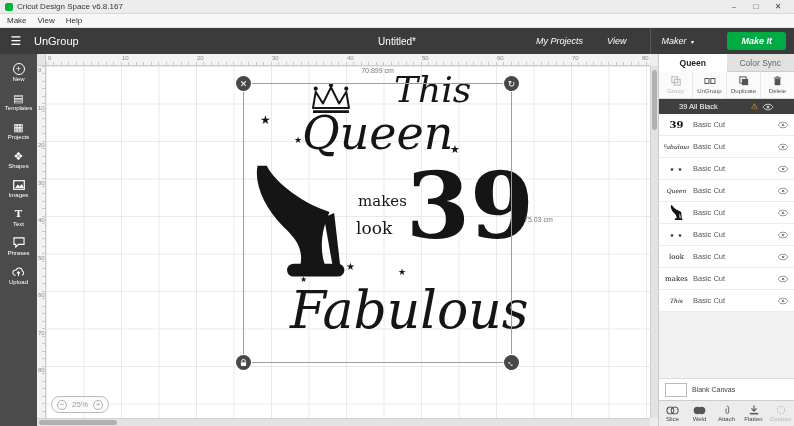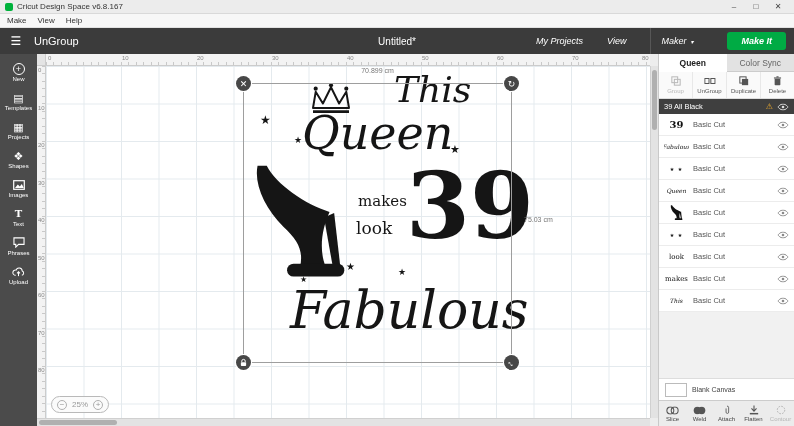--- a/index.html
+++ b/index.html
@@ -102,21 +102,21 @@
 
   
   .rightpanel { position:absolute; top:54px; right:0; bottom:0; width:136px; background:#f1f1f1; border-left:1px solid #c9c9c9; display:flex; flex-direction:column; }
   .tabs { display:flex; height:18px; flex:none; }
   .tab { flex:1; display:flex; align-items:center; justify-content:center; font-size:8.5px; color:#666; background:#e2e2e2; border-bottom:1px solid #ccc; cursor:pointer; }
   .tab.active { background:#fff; color:#222; font-weight:bold; border-bottom:1px solid transparent; }
   .panel-actions { display:flex; height:27px; background:#fafafa; border-bottom:1px solid #ddd; flex:none; }
   .pact { flex:1; display:flex; flex-direction:column; align-items:center; justify-content:center; gap:2px; font-size:6px; color:#555; border-right:1px solid #e8e8e8; cursor:pointer; }
   .pact:last-child { border-right:none; }
   .pact.disabled { color:#b8b8b8; }
-  .group-header { height:15px; background:#3f3f3f; color:#fff; display:flex; align-items:center; gap:4px; padding:0 5px; font-size:7.5px; flex:none; cursor:pointer; }
+  .group-header { height:15px; background:#3f3f3f; color:#fff; display:flex; align-items:center; gap:4px; padding:0 20px; font-size:7.5px; flex:none; cursor:pointer; }
   .warn { color:#f0ad2e; font-size:8px; margin-left:auto; }
   .layers-list { flex:none; background:#f6f6f6; }
   .layer-row { height:22px; background:#fff; border-bottom:1px solid #ececec; display:flex; align-items:center; gap:4px; padding:0 5px; cursor:pointer; }
   .layer-thumb { width:25px; height:18px; display:flex; align-items:center; justify-content:center; color:#111; overflow:hidden; flex:none; }
   .th-num    { font:bold 10px "DejaVu Serif", serif; }
   .th-script { font:italic 6px "DejaVu Serif", serif; }
   .th-plain  { font:7px "DejaVu Serif", serif; }
   .th-stars  { font-size:5px; letter-spacing:1px; color:#111; }
   .layer-label { font-size:7.5px; color:#555; flex:1; }
   .eye { color:#8a8a8a; display:flex; align-items:center; cursor:pointer; }

